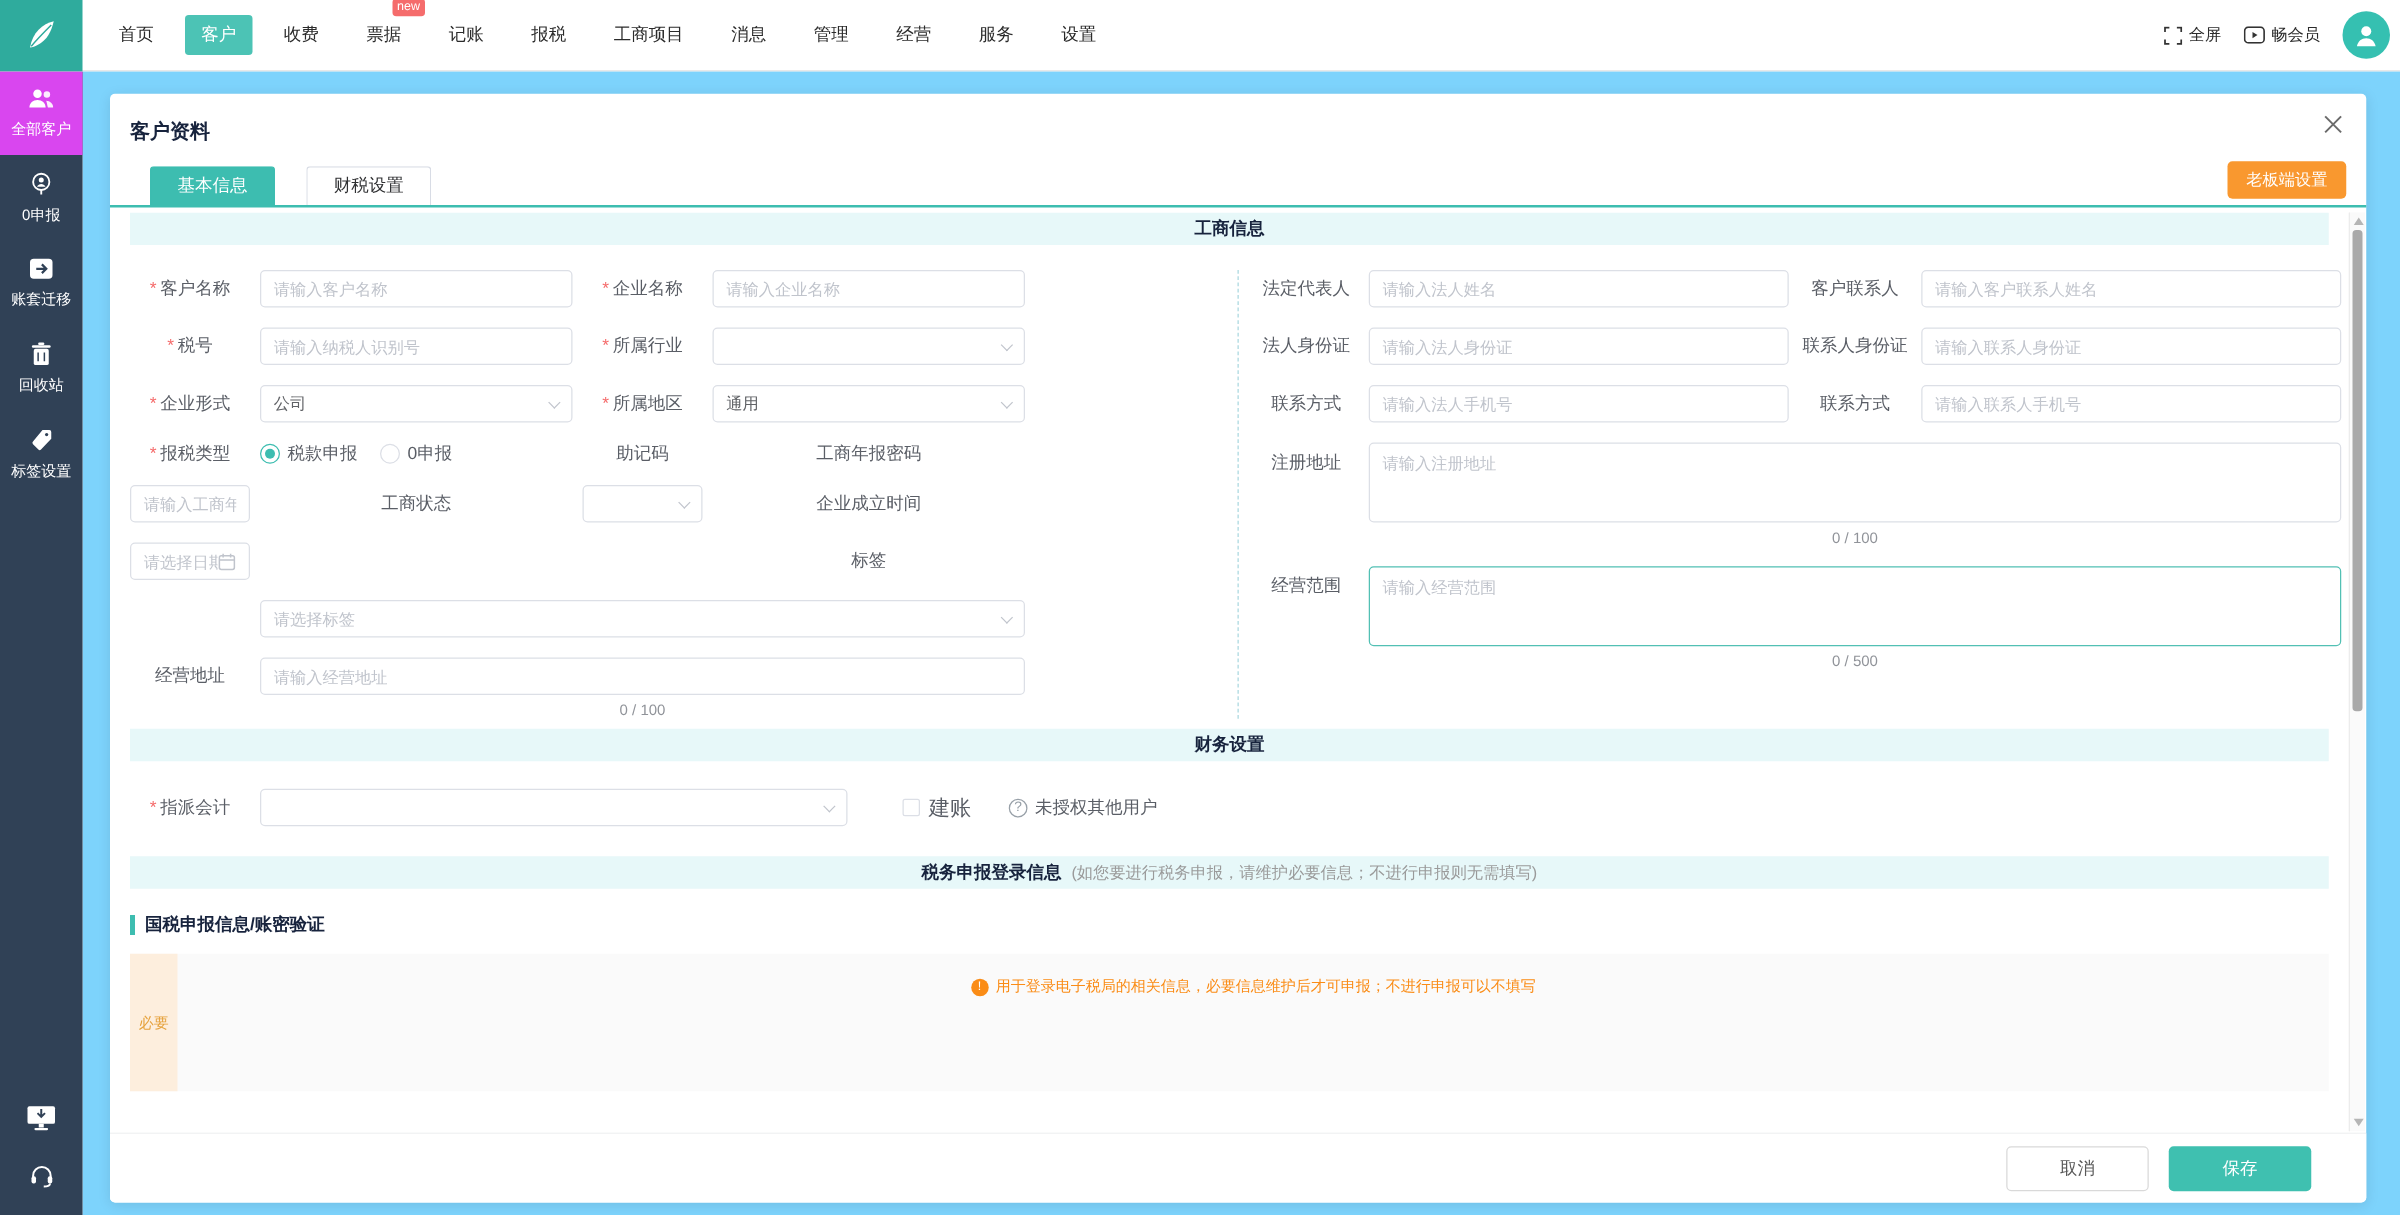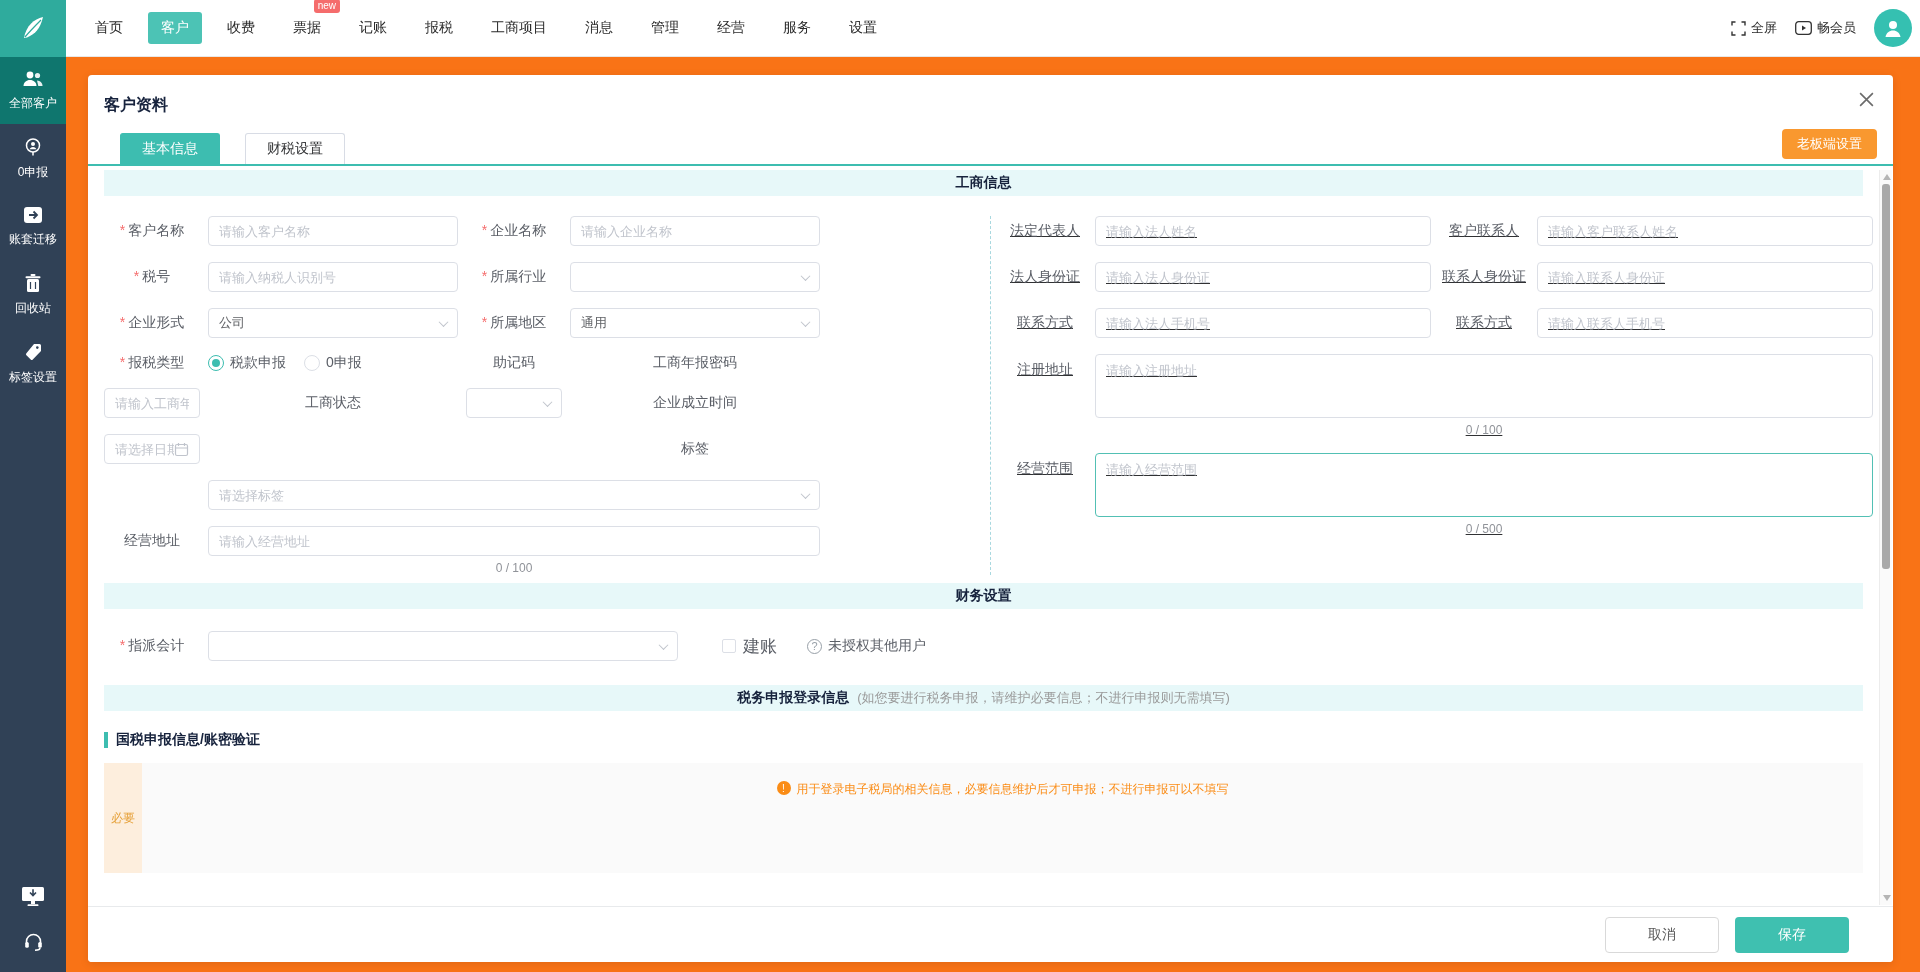--- a/index.html
+++ b/index.html
@@ -13,41 +13,41 @@
   .nav-item { padding:7px 13px; font-size:14px; color:#2b2b2b; cursor:pointer; position:relative; border-radius:3px; white-space:nowrap; }
   .nav-item.active { background:#4cc3b5; color:#fff; }
   .badge-new { position:absolute; top:-13px; right:-6px; background:#f56c6c; color:#fff; font-size:10px; line-height:14px; padding:0 4px; border-radius:3px; }
   .topbar-right { margin-left:auto; display:flex; gap:18px; padding-right:8px; }
   .tb-action { display:flex; align-items:center; gap:5px; font-size:13px; color:#2b2b2b; cursor:pointer; }
   .avatar { width:38px; height:38px; border-radius:50%; background:#35c0b1; display:flex; align-items:center; justify-content:center; cursor:pointer; }
 
   
   .sidebar { position:absolute; top:57px; left:0; bottom:0; width:66px; background:#304156; display:flex; flex-direction:column; z-index:15; }
   .side-item { display:flex; flex-direction:column; align-items:center; gap:7px; padding:13px 0 12px; color:#fff; font-size:12px; cursor:pointer; }
-  .side-item.active { background:#0f766e; }
+  .side-item.active { background:#d946ef; }
   .side-bottom { margin-top:auto; display:flex; flex-direction:column; align-items:center; gap:20px; padding-bottom:16px; }
   .side-bottom .bicon { cursor:pointer; }
 
   
-  .main { position:absolute; left:66px; top:57px; right:0; bottom:0; background:#f97316; }
+  .main { position:absolute; left:66px; top:57px; right:0; bottom:0; background:#7dd3fc; }
   .dialog { position:absolute; left:22px; right:27px; top:18px; bottom:10px; background:#fff; border-radius:4px; box-shadow:0 2px 10px rgba(0,0,0,.10); }
   .dialog-title { position:absolute; left:16px; top:20px; font-size:16px; font-weight:bold; color:#17233d; }
   .close-btn { position:absolute; right:18px; top:16px; cursor:pointer; line-height:0; }
   .tabs-row { position:absolute; left:0; right:0; top:55px; height:36px; border-bottom:2px solid #3dbdb0; padding:0 16px; display:flex; align-items:flex-end; }
   .tab { height:31px; line-height:29px; padding:0 21px; font-size:14px; border:1px solid #d8dce5; border-bottom:none; background:#fff; color:#303133; cursor:pointer; margin-right:9px; border-radius:3px 3px 0 0;margin-left:16px; }
   .tab.active { background:#3dbdb0; color:#fff; border-color:#3dbdb0; }
   .boss-btn { position:absolute; right:16px; bottom:5px; height:30px; padding:0 15px; background:#f9982f; color:#fff; font-size:13px; border:none; border-radius:4px; cursor:pointer; }
 
   .content { position:absolute; left:0; right:14px; top:95px; bottom:57px; overflow:hidden; padding:0 16px; }
   .section-bar { height:26px; background:#e7f8f9; display:flex; align-items:center; justify-content:center; font-size:14px; font-weight:bold; color:#17233d; }
   .section-bar .note { font-weight:normal; color:#9a9a9a; font-size:13px; margin-left:8px; }
 
   .form-wrap { display:flex; padding-top:20px; padding-bottom:8px; }
   .pane-left { width:886px; flex:none; }
-  .pane-right { flex:1; border-left:1px dashed #a9d8df; padding-left:12px;text-decoration:underline; }
+  .pane-right { flex:1; border-left:1px dashed #a9d8df; padding-left:12px; }
 
   .grid-l { display:grid; grid-template-columns:96px 250px 96px 250px; column-gap:8px; row-gap:16px; align-items:center; }
   .grid-r { display:grid; grid-template-columns:84px 336px 90px 336px; column-gap:8px; row-gap:16px; align-items:center; }
   .flabel { font-size:14px; color:#5a5e66; text-align:center; white-space:nowrap; }
   .req::before { content:"*"; color:#f56c6c; margin-right:3px; }
   .ctl { height:30px; border:1px solid #dcdfe6; border-radius:4px; background:#fff; display:flex; align-items:center; padding:0 10px; position:relative; font-size:13px; color:#606266; cursor:pointer; }
   .ctl input { border:none; outline:none; width:100%; font-size:13px; color:#606266; background:transparent; font-family:inherit; }
   .ctl input::placeholder, textarea::placeholder { color:#c0c4cc; }
   .chev { margin-left:auto; width:7px; height:7px; border-right:1.5px solid #c0c4cc; border-bottom:1.5px solid #c0c4cc; transform:rotate(45deg) translate(-1px,-1px); flex:none; }
   .trail-icon { margin-left:auto; line-height:0; flex:none; }
@@ -71,21 +71,21 @@
   .help { margin-left:30px; display:flex; align-items:center; gap:6px; font-size:14px; color:#5a5e66; }
   .qicon { width:15px; height:15px; border:1px solid #98a0a8; border-radius:50%; color:#98a0a8; font-size:11px; display:flex; align-items:center; justify-content:center; flex:none; }
   .qicon::after { content:"?"; }
 
   .subsection { display:flex; align-items:center; gap:8px; margin:20px 0 14px; font-size:14px; font-weight:bold; color:#17233d; }
   .tealbar { width:4px; height:16px; background:#3dbdb0; flex:none; }
 
   .necessity-block { display:flex; min-height:110px; background:#fafafa; }
   .nec-strip { width:38px; background:#fdeedd; color:#e6a23c; font-size:12px; display:flex; align-items:center; justify-content:center; flex:none; }
   .nec-content { flex:1; }
-  .warning { display:flex; justify-content:center; align-items:flex-start; gap:6px; padding-top:18px; font-size:12px; color:#fa8c16; }
+  .warning { display:flex; justify-content:center; align-items:center; gap:6px; padding-top:18px; font-size:12px; color:#fa8c16; }
   .warn-icon { width:14px; height:14px; border-radius:50%; background:#fa8c16; color:#fff; font-size:10px; display:flex; align-items:center; justify-content:center; flex:none; }
   .warn-icon::after { content:"!"; }
   .login-row { display:grid; grid-template-columns:70px 490px 110px 430px; column-gap:8px; margin-top:16px; align-items:center; }
 
   .footer { position:absolute; left:0; right:0; bottom:0; height:56px; border-top:1px solid #e8eaec; background:#fff; border-radius:0 0 4px 4px; display:flex; align-items:center; justify-content:flex-end; gap:16px; padding-right:44px; }
   .btn { height:36px; min-width:114px; border-radius:4px; font-size:14px; cursor:pointer; }
   .btn-cancel { background:#fff; border:1px solid #d9d9d9; color:#595959; }
   .btn-save { background:#3fc0b0; border:none; color:#fff; }
 
   .scrollbar { position:absolute; right:1px; top:95px; bottom:57px; width:13px; background:#fafafa; border-left:1px solid #ececec; }

